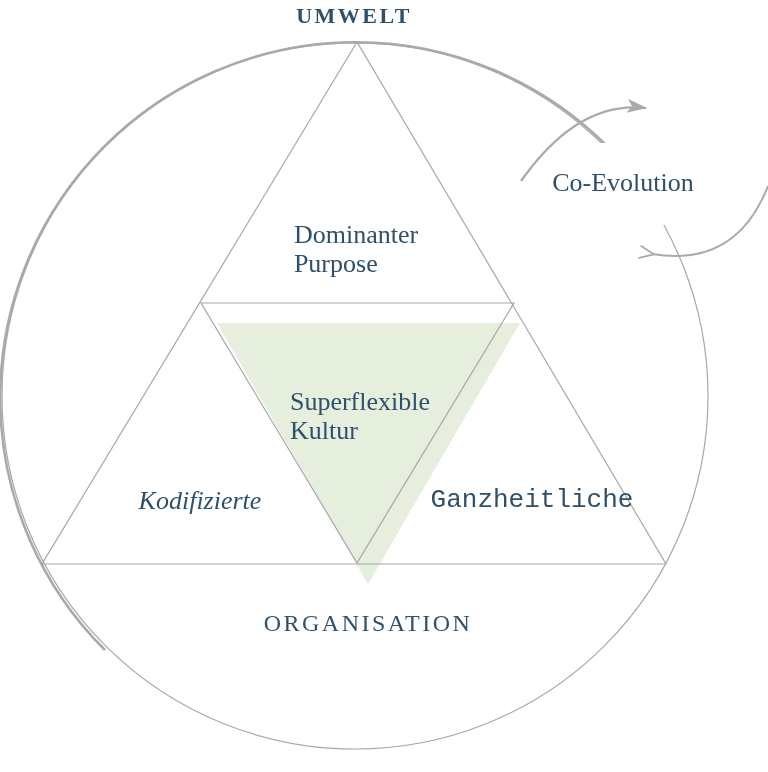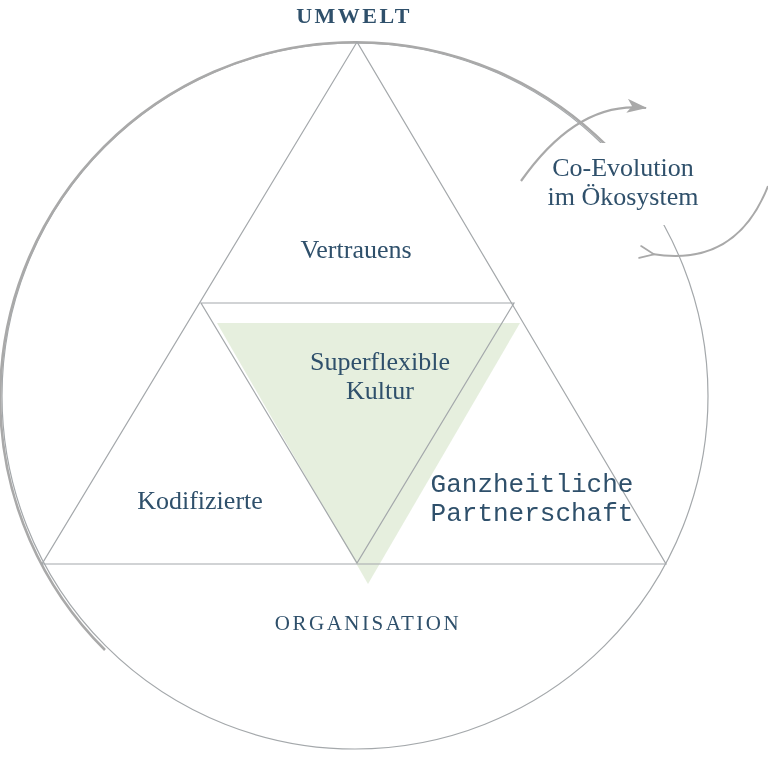--- a/index.html
+++ b/index.html
@@ -2,24 +2,24 @@
 <html style="--background: #ffffff; --text: #2f506b; --line: #a4a8ab; --arrow: #a9a9a9; --green: #e4eedb;"><head>
 <meta charset="utf-8">
 <style>
   :root{
     --background:#ffffff; --text:#2f506b; --line:#a4a8ab; --arrow:#a9a9a9; --green:#e4eedb;
   }
   html,body{margin:0;padding:0;background:var(--background);}
   #stage{position:relative;width:768px;height:772px;overflow:hidden;background:var(--background);
          font-family:"Liberation Serif","DejaVu Serif",serif;}
   #diagram-svg{position:absolute;left:0;top:0;}
-  .lbl{position:absolute;transform:translate(-50%,-50%);text-align:center;white-space:nowrap;
+  .lbl{position:absolute;transform:translate(-50%,-50%);text-align:left;white-space:nowrap;
        color:var(--text);font-size:26px;line-height:29px;}
   .lbl span{display:block;}
-  .caps{font-size:21px;letter-spacing:2.5px;}
+  .caps{font-size:24px;letter-spacing:2.5px;}
   .umwelt{font-size:22px;font-weight:700;letter-spacing:2.5px;}
   .thin-stroke{fill:none;stroke:var(--line);stroke-width:1.2;}
   .thick-stroke{fill:none;stroke:var(--arrow);}
   #head-filled path{fill:var(--arrow);}
   #head-open path{fill:none;stroke:var(--arrow);stroke-width:1.8;stroke-linecap:round;}
 </style>
 </head>
 <body>
 
 <div id="stage">
@@ -49,38 +49,37 @@
     <path d="M521,181 Q578,100 646,108" class="thick-stroke" stroke-width="2.2" marker-end="url(#head-filled)"></path>
     <path d="M768,186 Q736,268 652,254" class="thick-stroke" stroke-width="2" marker-end="url(#head-open)"></path>
   </svg>
 
   <div class="lbl umwelt" style="left:354px;top:15px;">
     <span>UMWELT</span>
   </div>
 
   <div class="lbl" style="left:623px;top:182px;">
     <span>Co-Evolution</span>
-    <span>im Ökosystem</span>
   </div>
 
   <div class="lbl" style="left:356px;top:249px;">
-    <span>Vertrauens</span>
+    <span>Dominanter</span>
+    <span>Purpose</span>
   </div>
 
-  <div class="lbl" style="left:360px;top:376px;margin-left:20px;">
+  <div class="lbl" style="left:360px;top:416px;">
     <span>Superflexible</span>
     <span>Kultur</span>
   </div>
 
-  <div class="lbl" style="left:200px;top:500px;">
+  <div class="lbl" style="left:200px;top:500px;font-style:italic;">
     <span>Kodifizierte</span>
   </div>
 
   <div class="lbl" style="left:532px;top:500px;font-family:Liberation Mono, monospace;">
     <span>Ganzheitliche</span>
-    <span>Partnerschaft</span>
   </div>
 
   <div class="lbl caps" style="left:368px;top:623px;">
     <span>ORGANISATION</span>
   </div>
 
 </div>
 
 </body></html>

